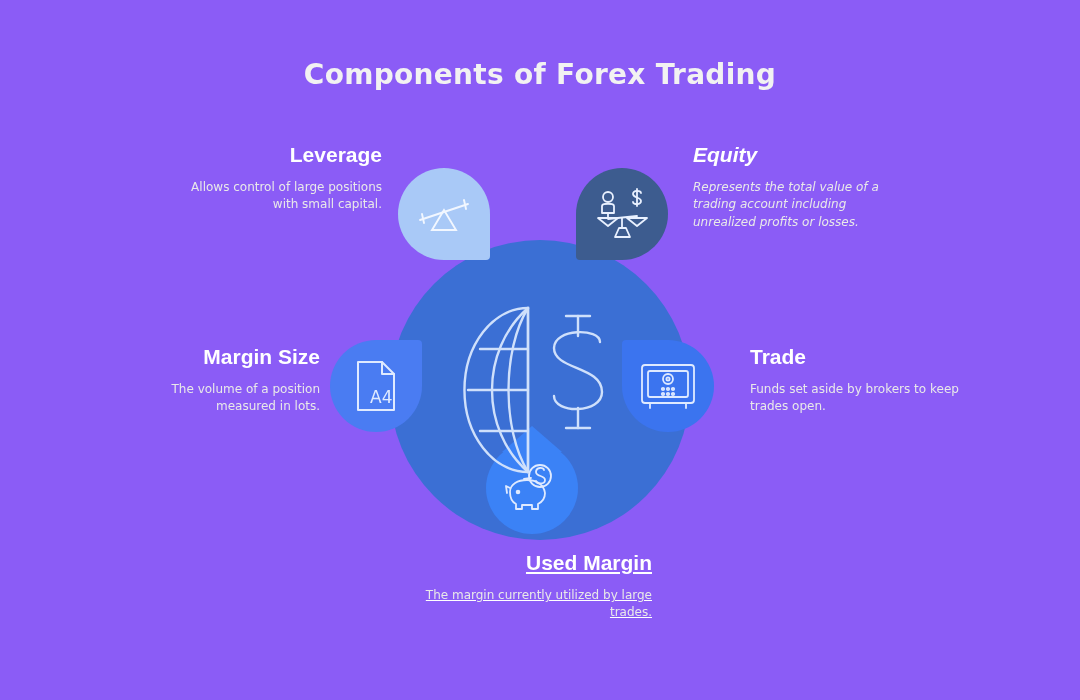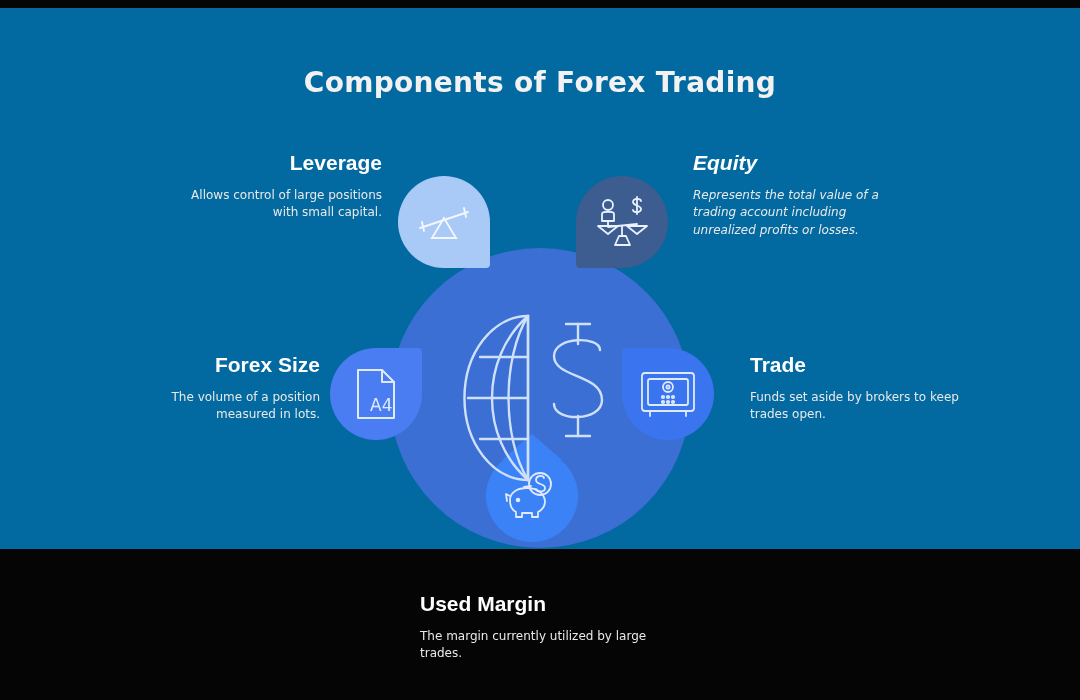--- a/index.html
+++ b/index.html
@@ -4,23 +4,22 @@
 <style>
   * { margin:0; padding:0; box-sizing:border-box; }
   html, body {
     width:1080px; height:700px;
     background:#050505;
     font-family:"Liberation Sans", sans-serif;
     overflow:hidden;
   }
   #stage {
     position:relative;
-    width:1080px; height:541px;
-    background:#0369a1;
-    margin-top:8px;
+    width:1080px; height:700px;
+    background:#8b5cf6;
   }
 
   
   .title {
     position:absolute;
     top:58px; left:0; width:1080px;
     text-align:center;
     color:#f2f2f2;
     font-size:28px;
     font-weight:600;
@@ -108,21 +107,21 @@
     font-size:12px;
     line-height:1.45;
     color:#e9e9e9;
     font-family:"DejaVu Sans", sans-serif;
   }
 
   .l-leverage   { left:168px; top:143px; width:214px; text-align:right; }
   .l-equity     { left:693px; top:143px; width:214px; text-align:left;font-style:italic;  }
   .l-tradesize  { left:108px; top:345px; width:212px; text-align:right; }
   .l-margin     { left:750px; top:345px; width:212px; text-align:left;  }
-  .l-usedmargin { left:420px; top:584px; width:232px; text-align:left;}
+  .l-usedmargin { left:420px; top:551px; width:232px; text-align:right;text-decoration:underline;}
 </style>
 </head>
 <body>
 
 <div id="stage">
 
   <div class="title">Components of Forex Trading</div>
 
   <div class="diagram">
 
@@ -225,21 +224,21 @@
     <h3>Leverage</h3>
     <p>Allows control of large positions with small capital.</p>
   </div>
 
   <div class="label l-equity">
     <h3>Equity</h3>
     <p>Represents the total value of a trading account including unrealized profits or losses.</p>
   </div>
 
   <div class="label l-tradesize">
-    <h3>Forex Size</h3>
+    <h3>Margin Size</h3>
     <p>The volume of a position measured in lots.</p>
   </div>
 
   <div class="label l-margin">
     <h3>Trade</h3>
     <p>Funds set aside by brokers to keep trades open.</p>
   </div>
 
   <div class="label l-usedmargin">
     <h3>Used Margin</h3>

